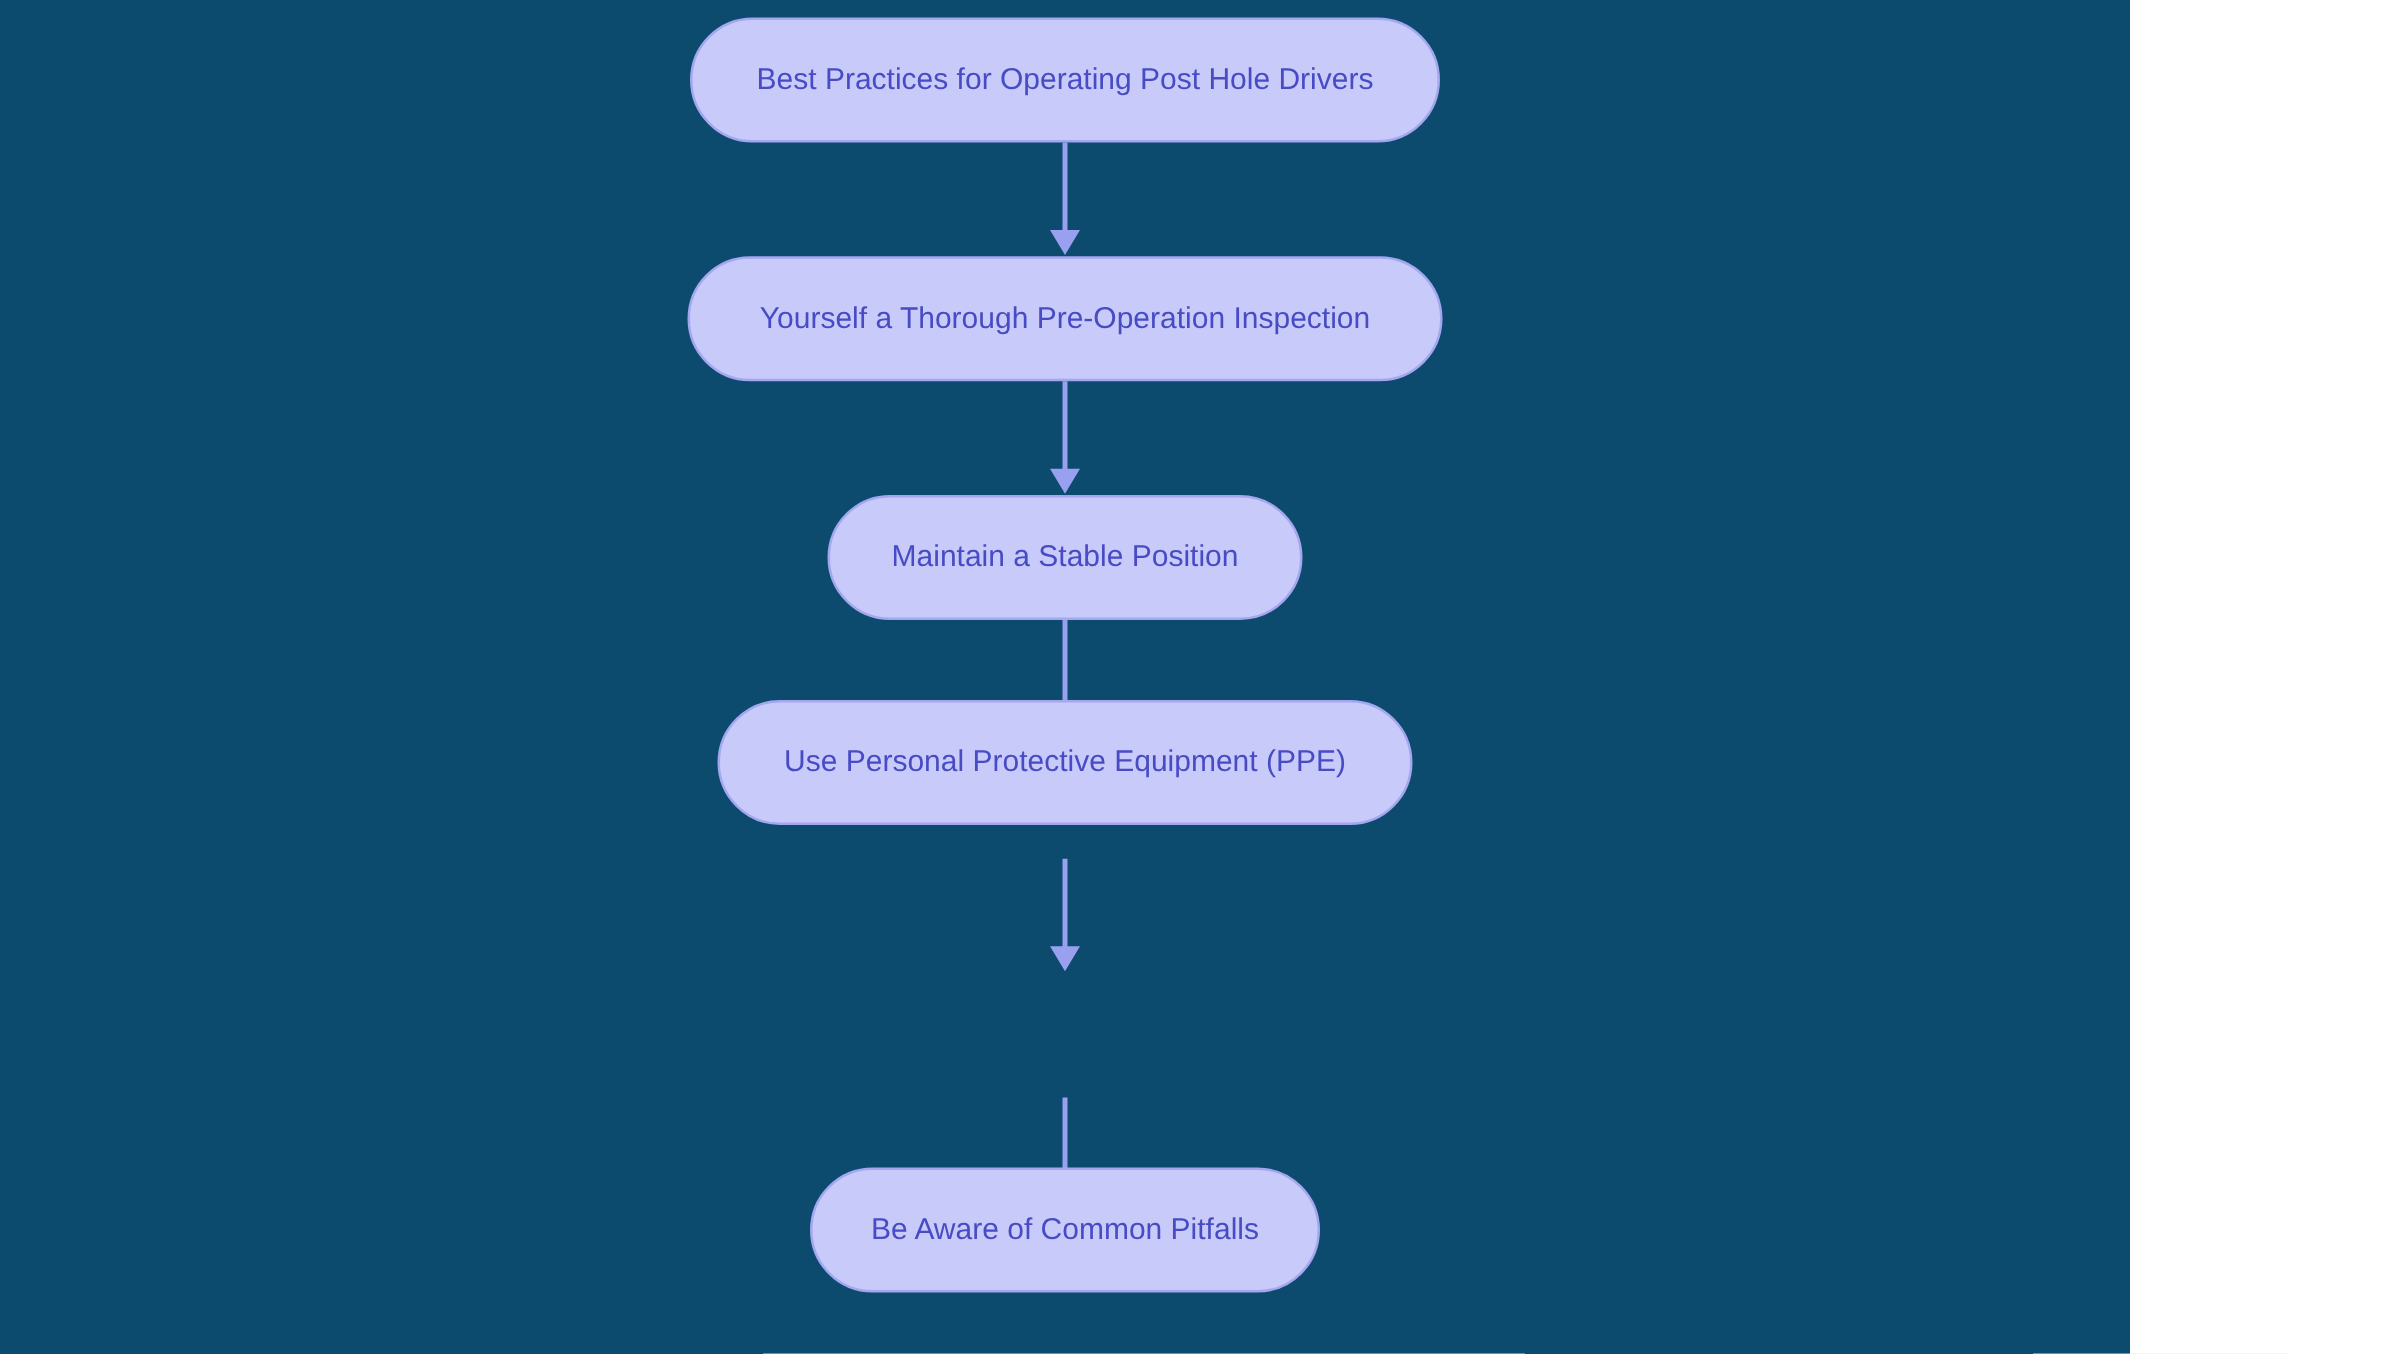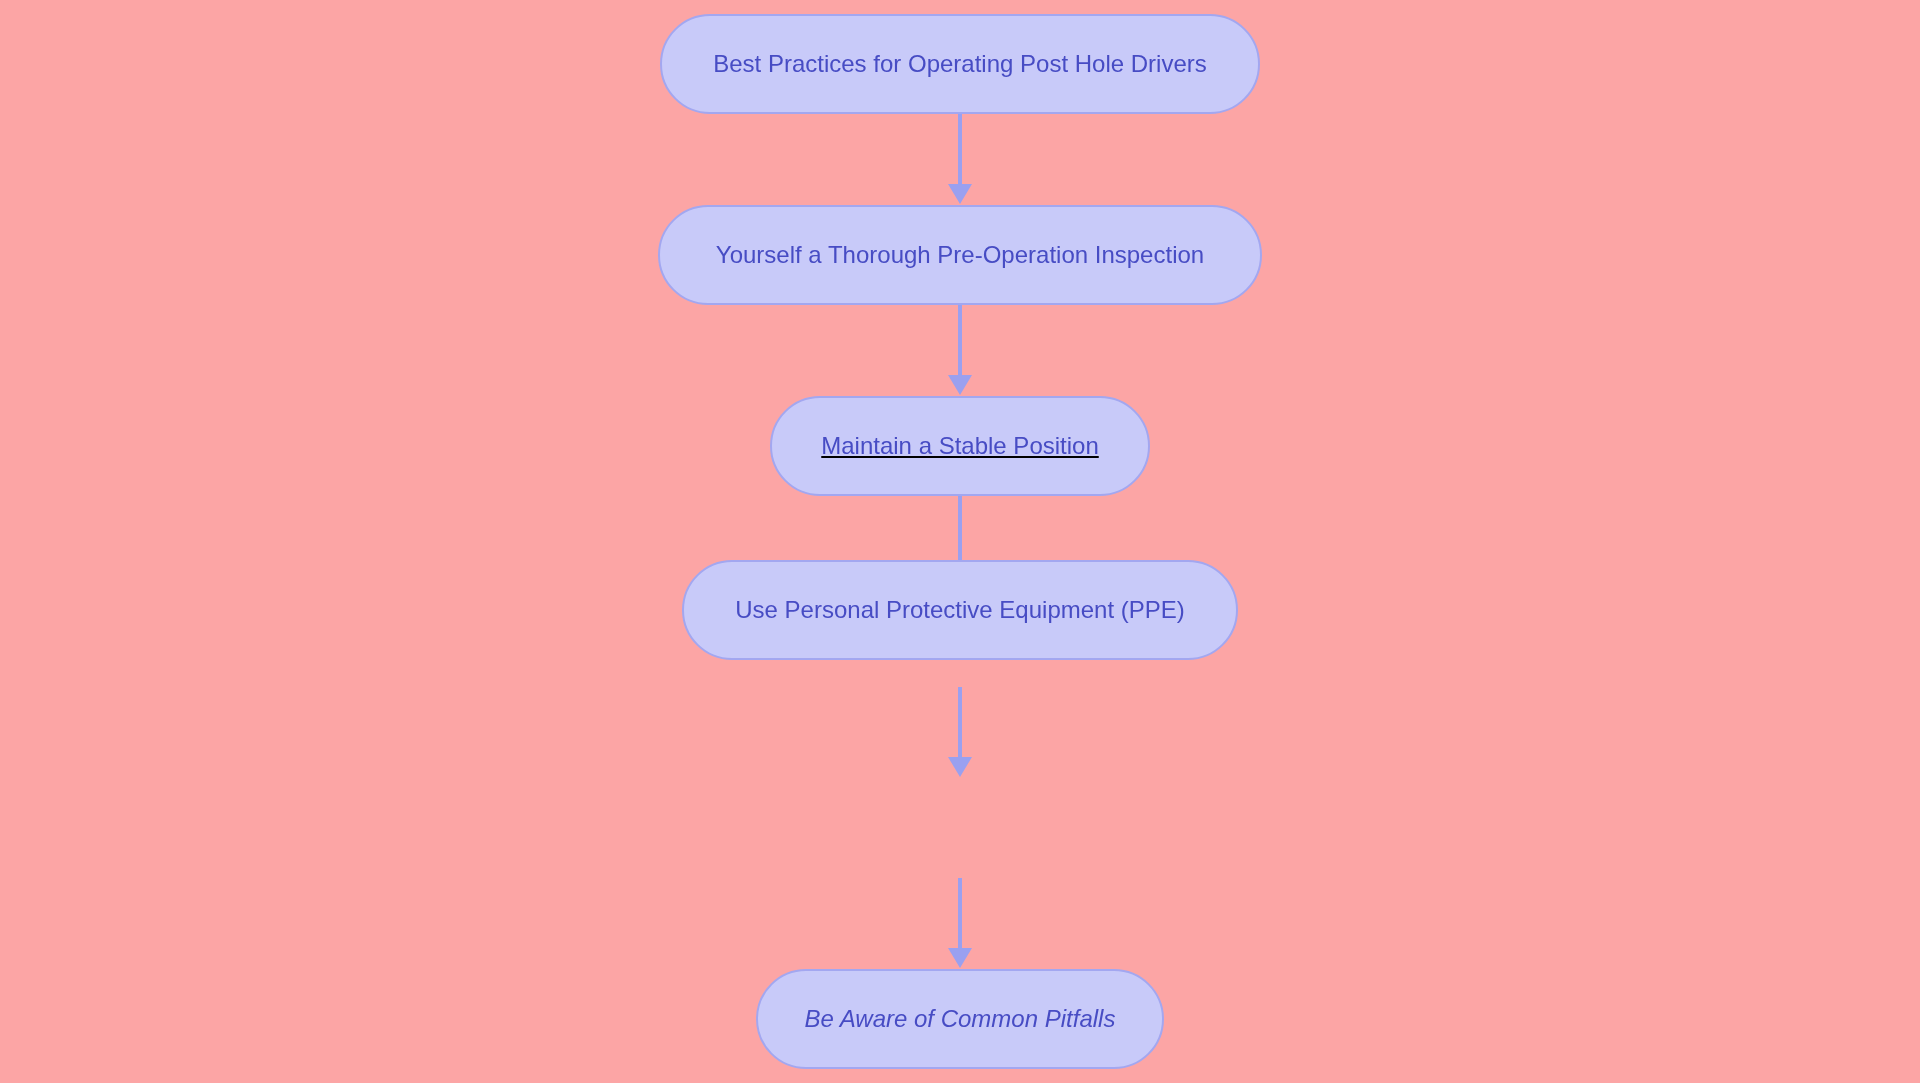--- a/index.html
+++ b/index.html
@@ -3,23 +3,23 @@
 <meta charset="utf-8">
 <style>
   html, body {
     margin: 0;
     padding: 0;
     background: #ffffff;
     font-family: "Liberation Sans", sans-serif;
   }
   .canvas {
     position: relative;
-    width: 1920px;
+    width: 1704px;
     height: 1083px;
-    background: #fca5a5;
+    background: #0c4a6e;
     overflow: hidden;
   }
   .node {
     position: absolute;
     left: 50%;
     transform: translateX(-50%);
     height: 100px;
     box-sizing: border-box;
     background: #c8caf9;
     border: 2px solid #a3a7f0;
@@ -30,24 +30,24 @@
     text-align: center;
   }
   .node .label {
     color: #474cc4;
     font-size: 24px;
     line-height: 1.2;
     white-space: nowrap;
   }
   .n1 { top: 14px;  width: 600px; }
   .n2 { top: 205px; width: 604px; }
-  .n3 { top: 396px; width: 380px; text-decoration: underline; }
+  .n3 { top: 396px; width: 380px; }
   .n4 { top: 560px; width: 556px; }
   .n5 { top: 778px; width: 510px; }
-  .n6 { top: 969px; width: 408px; font-style: italic; }
+  .n6 { top: 934px; width: 408px; }
 
   .connector {
     position: absolute;
     left: 50%;
     transform: translateX(-50%);
     width: 26px;
     height: 91px;
     display: flex;
     flex-direction: column;
     align-items: center;

